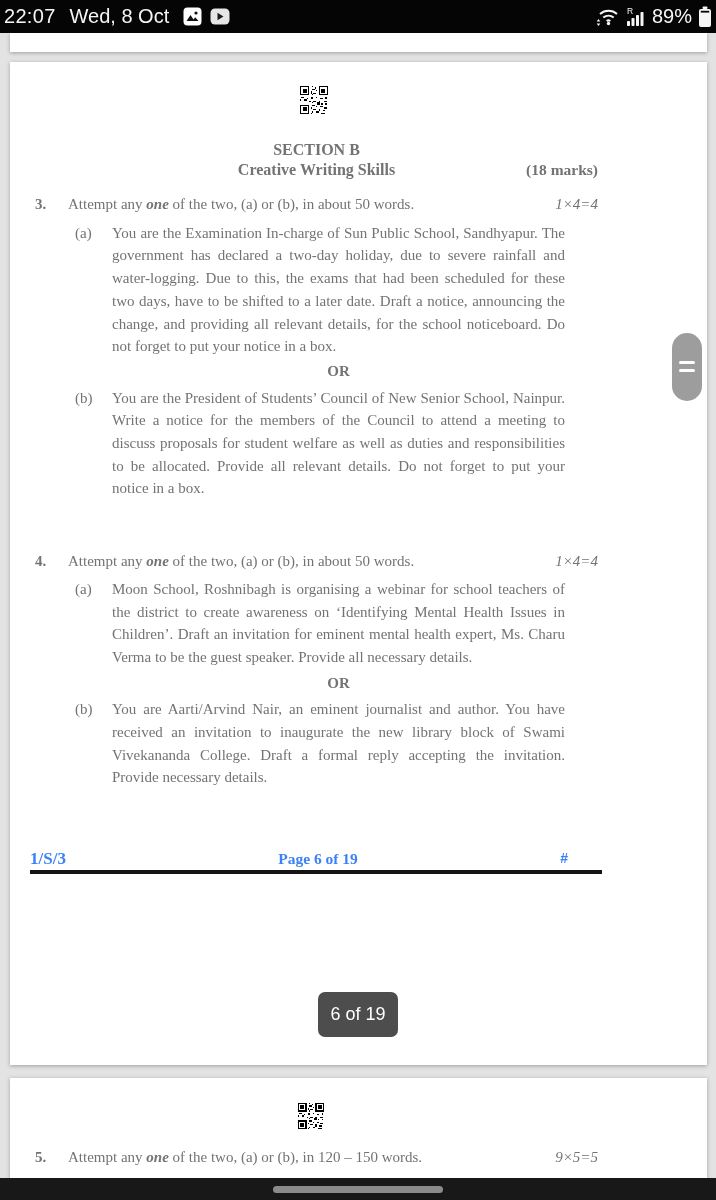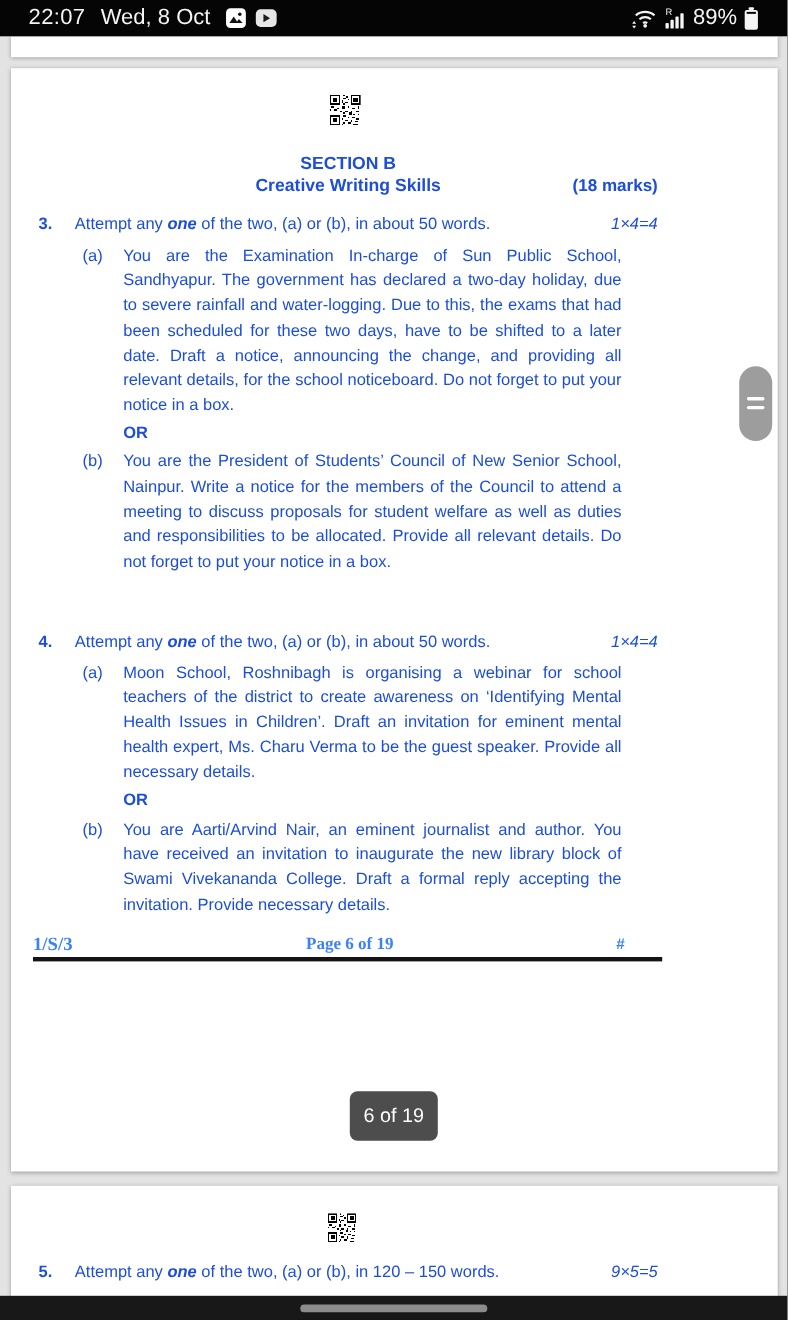--- a/index.html
+++ b/index.html
@@ -1,36 +1,36 @@
 <!DOCTYPE html>
 <html><head>
 <meta charset="utf-8">
 <style>
   html,body{margin:0;padding:0;background:#555;}
   .screen{position:relative;width:716px;height:1200px;background:#e3e3e3;overflow:hidden;
           font-family:"Liberation Sans",sans-serif;margin:0 auto;}
 
   
   .status-bar{position:absolute;left:0;top:0;width:716px;height:33px;background:#050505;
-              color:#f5f5f5;display:flex;align-items:center;padding:0 26px;box-sizing:border-box;z-index:40;}
+              color:#f5f5f5;display:flex;align-items:center;padding:0 4px;box-sizing:border-box;z-index:40;}
   .sb-time{font-size:20px;letter-spacing:.3px;}
   .sb-date{font-size:20px;margin-left:14px;}
   .sb-notif{display:flex;align-items:center;gap:8px;margin-left:14px;}
   .sb-right{margin-left:auto;display:flex;align-items:center;gap:6px;}
   .sb-pct{font-size:20px;}
 
   
   .page{position:absolute;left:10px;width:697px;background:#ffffff;
         box-shadow:0 1px 4px rgba(0,0,0,.3);}
   .page-prev{top:33px;height:19px;}
   .page-main{top:62px;height:1003px;overflow:hidden;}
   .page-next{top:1078px;height:122px;overflow:hidden;}
 
-  .doc{position:absolute;left:25px;top:0;width:563px;color:#1d4ed8;
-       font-family:Liberation Sans, sans-serif;font-size:15px;line-height:22.7px;}
+  .doc{position:absolute;left:25px;top:0;width:563px;color:#737373;
+       font-family:Liberation Serif, serif;font-size:15px;line-height:22.7px;}
 
   .qr-wrap{width:28px;height:28px;margin:24px 0 0 265px;}
   .qr-wrap2{width:26px;height:26px;margin:25px 0 0 263px;}
 
   .sec-title{margin-top:26px;text-align:center;font-weight:bold;font-size:16px;line-height:20px;}
   .sec-sub{position:relative;text-align:center;font-weight:bold;font-size:16px;line-height:20px;}
   .sec-marks{position:absolute;right:0;top:0;font-weight:bold;font-size:15.5px;}
 
   .qrow{position:relative;padding-left:33px;}
   .qrow.q3{margin-top:13px;}
@@ -40,21 +40,21 @@
   .qbold{font-weight:bold;font-style:italic;}
   .qmarks{position:absolute;right:0;top:0;font-style:italic;}
 
   .subq{position:relative;margin-left:40px;padding-left:37px;width:453px;text-align:justify;}
   .sublabel{position:absolute;left:0;top:0;}
   .sub-a3{margin-top:6px;}
   .sub-b3{margin-top:4px;}
   .sub-a4{margin-top:5px;}
   .sub-b4{margin-top:4px;}
   .sub-a5{margin-top:6px;text-align-last:justify;}
-  .or{margin-left:77px;width:453px;font-weight:bold;}
+  .or{margin-left:77px;width:453px;text-align:center;font-weight:bold;}
   .or-1{margin-top:2px;}
   .or-2{margin-top:3px;}
 
   .footer{position:absolute;left:20px;top:787px;width:572px;color:#3b82f6;
           font-family:"Liberation Serif",serif;font-weight:bold;font-size:15.5px;}
   .footer-row{position:relative;height:17px;}
   .footer-left{position:absolute;left:0;top:0;font-size:17px;}
   .footer-center{position:absolute;left:4px;right:0;text-align:center;top:1px;}
   .footer-right{position:absolute;right:34px;top:1px;font-family:"Liberation Sans",sans-serif;font-size:14px;}
   .footer-rule{margin-top:4px;height:4px;background:#141414;}

